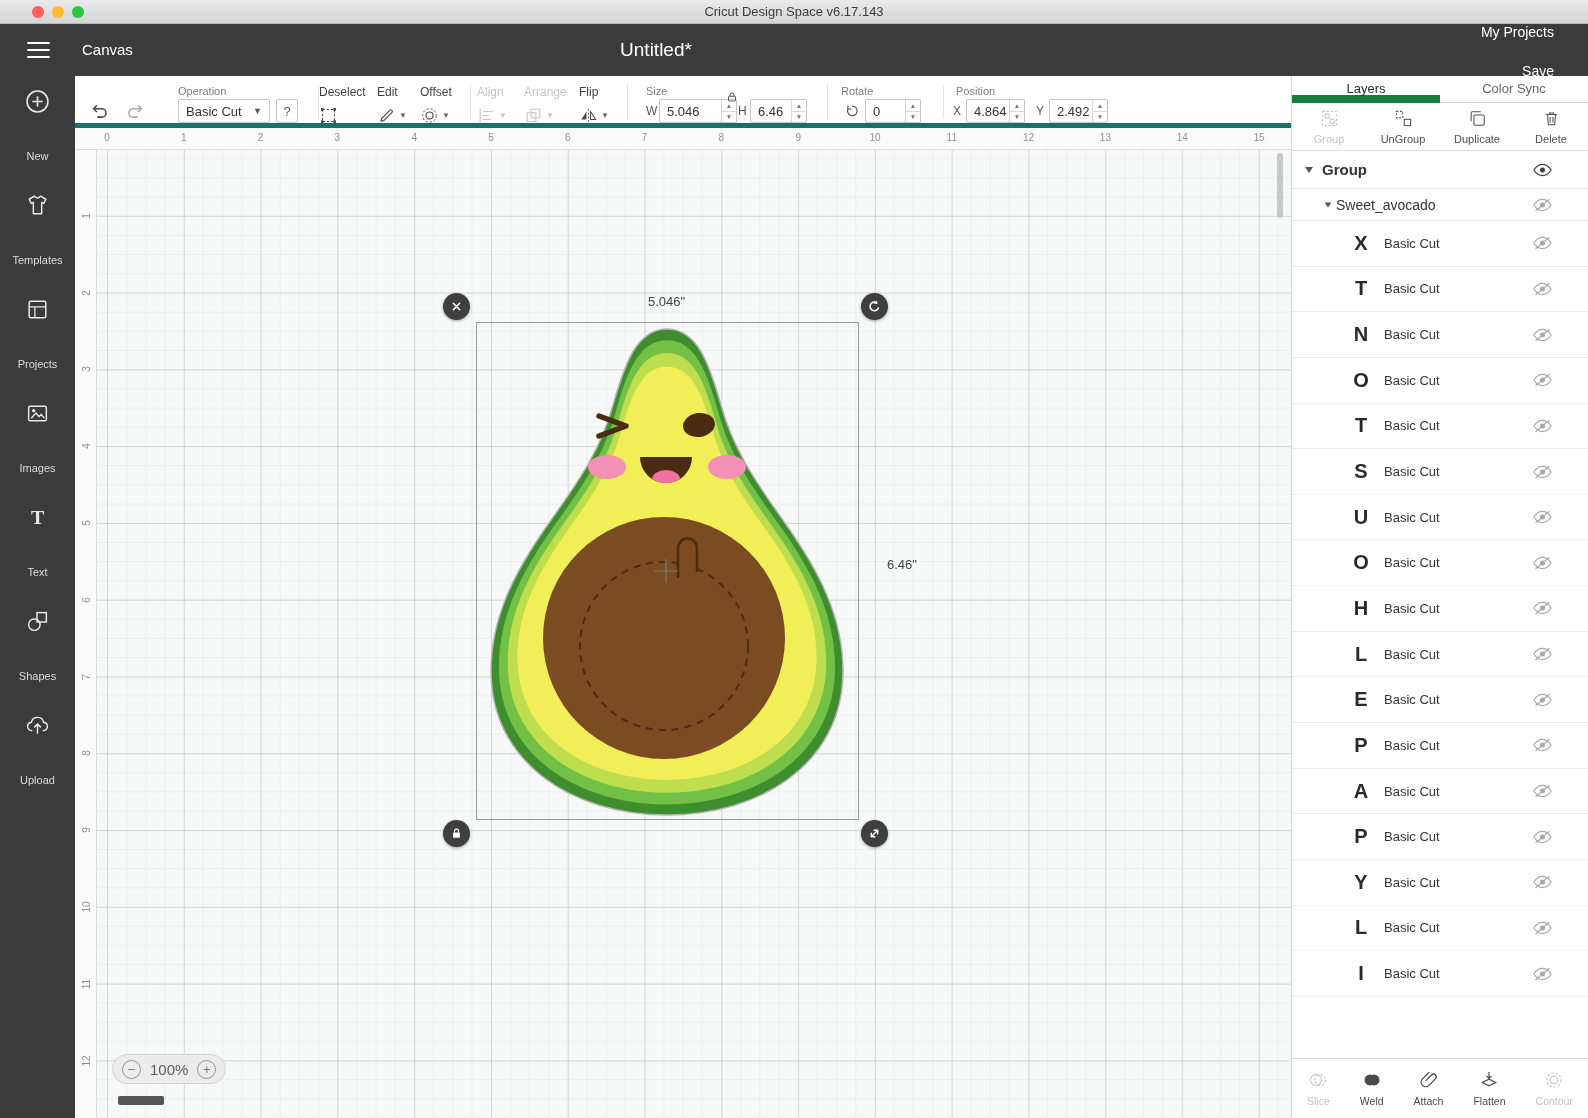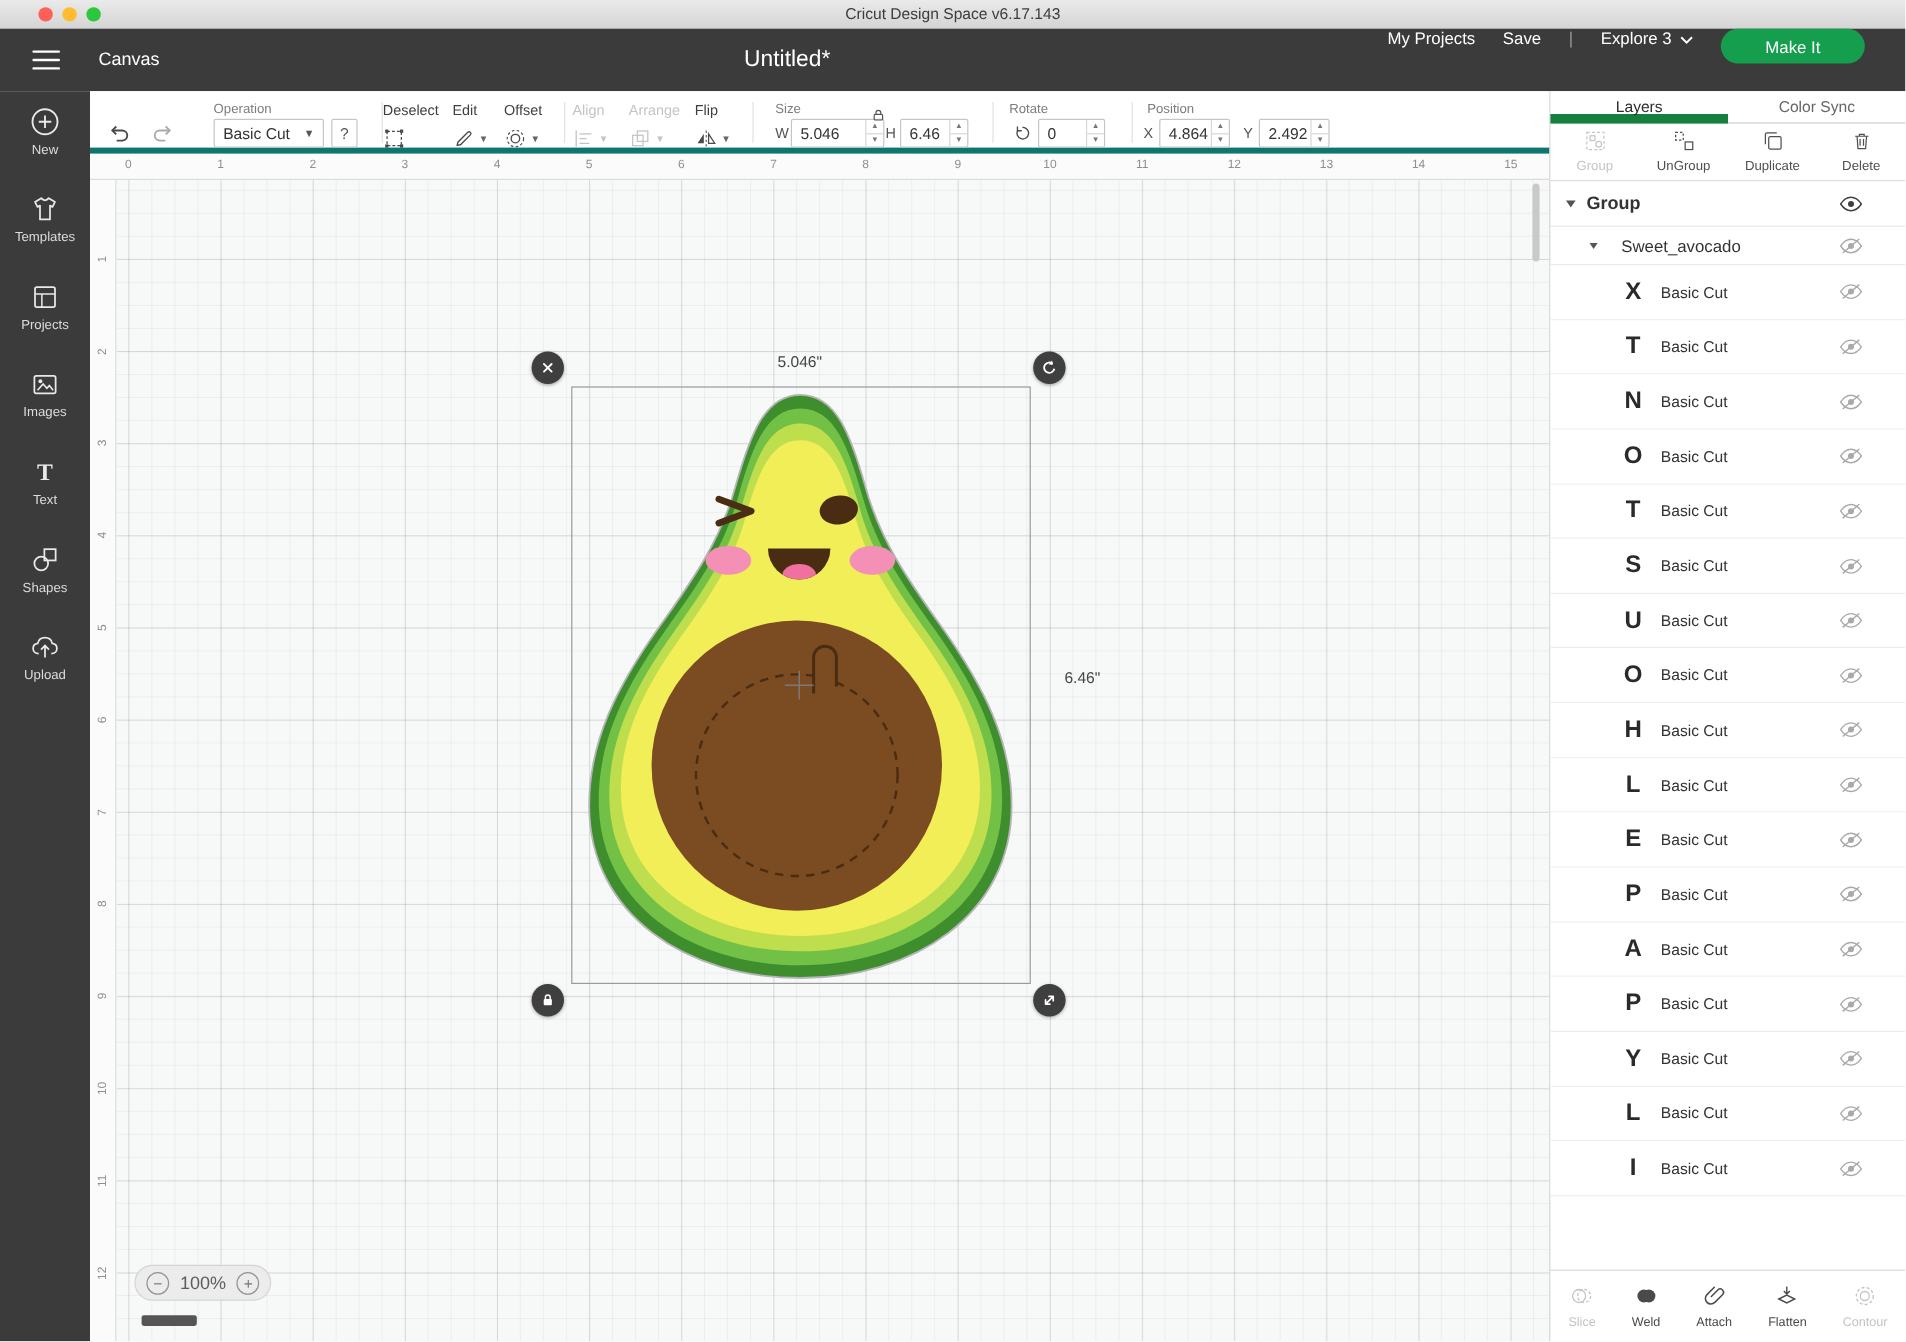--- a/index.html
+++ b/index.html
@@ -14,31 +14,31 @@
   .light.yellow{background:#febc2e;}
   .light.green{background:#2ac73f;}
   .tb-title{position:absolute;left:50%;top:0;transform:translateX(-50%);line-height:23px;font-size:13px;color:#3c3c3c;}
 
   
   .header{position:absolute;left:0;top:24px;width:100%;height:52px;background:#3b3b3b;}
   .hamburger{position:absolute;left:27px;top:18px;width:23px;height:16px;cursor:pointer;}
   .hamburger span{display:block;height:2.4px;background:#fff;margin-bottom:4.4px;border-radius:1px;}
   .canvas-label{position:absolute;left:82px;top:0;line-height:52px;color:#fff;font-size:15px;cursor:pointer;}
   .doc-title{position:absolute;left:656px;top:0;transform:translateX(-50%);line-height:52px;color:#fff;font-size:19px;}
-  .header-right{position:absolute;right:34px;top:0;height:52px;display:flex;align-items:flex-start;gap:23px;color:#fff;font-size:14px;}
+  .header-right{position:absolute;right:34px;top:0;height:52px;display:flex;align-items:flex-end;gap:23px;color:#fff;font-size:14px;flex-direction:column;}
   .hdr-link{cursor:pointer;}
   .hdr-divider{color:#9a9a9a;}
   .explore{display:flex;align-items:center;gap:7px;cursor:pointer;}
   .make-it{background:#159e4d;border-radius:15px;height:29px;padding:0 37px;display:flex;align-items:center;color:#fff;font-size:14px;cursor:pointer;}
 
   
   .sidebar{position:absolute;left:0;top:76px;width:75px;bottom:0;background:#3b3b3b;display:flex;flex-direction:column;align-items:center;padding-top:13px;gap:31px;box-sizing:border-box;}
   .sb-item{display:flex;flex-direction:column;align-items:center;gap:5px;cursor:pointer;width:100%;color:#e9e9e9;}
   .sb-item svg{width:25px;height:25px;display:block;}
-  .sb-label{font-size:11px;color:#dcdcdc;}
+  .sb-label{font-size:11px;color:#dcdcdc;margin-top:31px;}
 
   
   .workspace{position:absolute;left:75px;top:76px;width:1216px;bottom:0;}
 
   
   .toolbar{position:absolute;left:0;top:0;width:100%;height:52px;background:#fff;border-bottom:5px solid #0f766e;box-sizing:border-box;z-index:6;}
   .tb-abs{position:absolute;}
   .tb-grouplabel{font-size:11px;color:#7d7d7d;}
   .tb-iconbtn{width:22px;height:22px;cursor:pointer;}
   .tb-iconbtn svg{width:22px;height:22px;}
@@ -99,21 +99,21 @@
   .lp-tab{flex:1;text-align:center;line-height:25px;font-size:13px;color:#666;border-bottom:1px solid #cfcfcf;cursor:pointer;}
   .lp-tab.active{color:#2d2d2d;border-bottom:8px solid #15803d;}
   .lp-actions{height:47px;flex:none;display:flex;border-bottom:1px solid #dedede;}
   .lp-action{flex:1;display:flex;flex-direction:column;align-items:center;justify-content:center;gap:3px;font-size:11px;color:#4f4f4f;cursor:pointer;}
   .lp-action svg{width:19px;height:19px;}
   .lp-action.disabled{color:#c5c5c5;cursor:default;}
   .lp-row{flex:none;display:flex;align-items:center;border-bottom:1px solid #e8e8e8;box-sizing:border-box;cursor:pointer;}
   .lp-group{height:38px;padding-left:13px;}
   .lp-group .name{font-size:15px;font-weight:600;color:#333;margin-left:9px;}
   .lp-subgroup{height:32px;padding-left:32px;}
-  .lp-subgroup .name{font-size:14px;color:#333;margin-left:19px;}
+  .lp-subgroup .name{font-size:14px;color:#333;margin-left:4px;}
   .tri{width:0;height:0;border-left:4.5px solid transparent;border-right:4.5px solid transparent;border-top:6px solid #555;flex:none;}
   .lp-eye{margin-left:auto;margin-right:36px;display:flex;cursor:pointer;}
   .lp-eye svg{width:19px;height:14px;}
   .lp-eye.on{color:#3f3f3f;}
   .lp-eye.off{color:#a9a9a9;}
   .lp-list{flex:1;overflow:hidden;}
   .lp-layer{height:45.65px;display:flex;align-items:center;border-bottom:1px solid #ededed;padding-left:56px;box-sizing:border-box;cursor:pointer;background:#fff;}
   .lp-glyph{width:26px;text-align:center;font-size:20px;font-weight:600;color:#2a2a2a;flex:none;}
   .lp-label{margin-left:10px;font-size:13px;color:#333;}
   .lp-blank{height:62px;flex:none;display:flex;align-items:center;padding-left:12px;border-top:1px solid #e0e0e0;box-sizing:border-box;cursor:pointer;}

